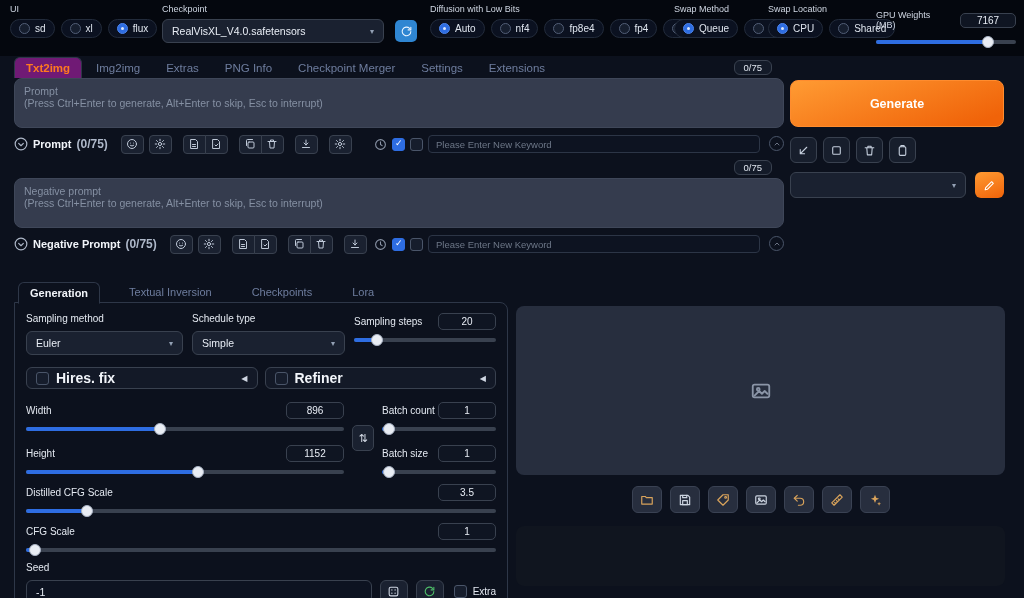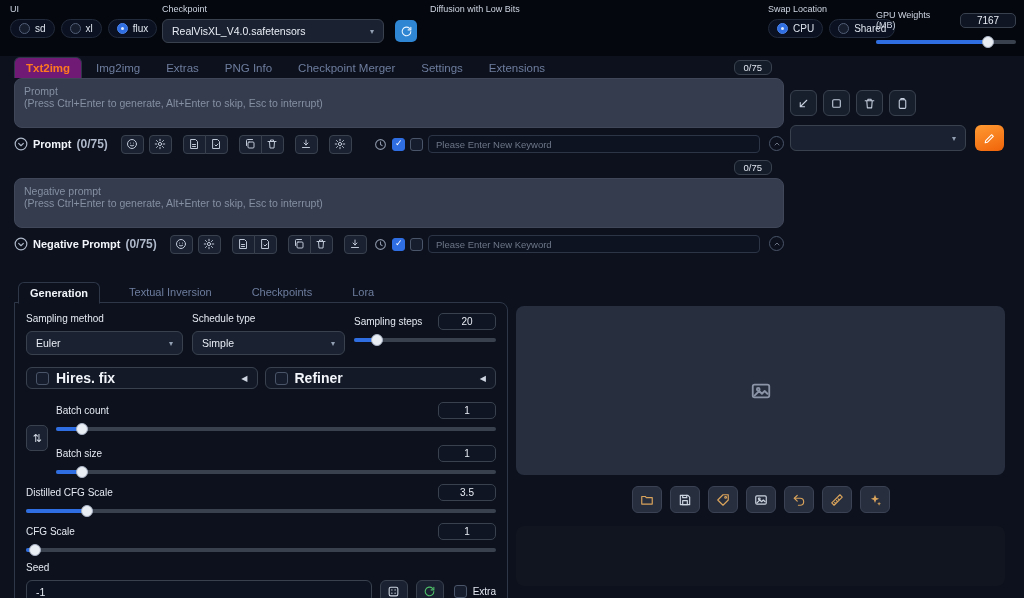--- a/index.html
+++ b/index.html
@@ -135,22 +135,57 @@
           <svg class="ic" width="13" height="13" viewBox="0 0 24 24">
               <path d="M20 12a8 8 0 1 1-2.3-5.7"></path>
               <path d="M20 4v5h-5"></path>
             </svg>
         </div>
       </div>
     </div>
 
     <div class="tgroup" style="left:430px">
       <div class="tlabel">Diffusion with Low Bits</div>
-    </div>
-
+      <div class="chiprow">
+        <div class="chip">
+            <span class="rdot sel"></span>
+            <span>Auto</span>
+          </div>
+        <div class="chip">
+            <span class="rdot"></span>
+            <span>nf4</span>
+          </div>
+        <div class="chip">
+            <span class="rdot"></span>
+            <span>fp8e4</span>
+          </div>
+        <div class="chip">
+            <span class="rdot"></span>
+            <span>fp4</span>
+          </div>
+        <div class="chip">
+            <span class="rdot"></span>
+            <span>fp8e5</span>
+          </div>
+      </div>
+    </div>
+
+    <div class="tgroup" style="left:674px">
+      <div class="tlabel">Swap Method</div>
+      <div class="chiprow">
+        <div class="chip">
+            <span class="rdot sel"></span>
+            <span>Queue</span>
+          </div>
+        <div class="chip">
+            <span class="rdot"></span>
+            <span>Async</span>
+          </div>
+      </div>
+    </div>
 
     <div class="tgroup" style="left:768px">
       <div class="tlabel">Swap Location</div>
       <div class="chiprow">
         <div class="chip">
             <span class="rdot sel"></span>
             <span>CPU</span>
           </div>
         <div class="chip">
             <span class="rdot"></span>
@@ -337,20 +372,21 @@
       <input class="kwinput" placeholder="Please Enter New Keyword" style="">
       <span class="collapse">
           <svg class="ic" width="8" height="8" viewBox="0 0 24 24">
             <path d="M6 15l6-6 6 6"></path>
           </svg>
         </span>
     </div>
   </section>
 
   <aside class="rightcol">
+    <div class="genbtn">Generate</div>
     <div class="minirow">
       <div class="mbtn">
           <svg class="ic" width="13" height="13" viewBox="0 0 24 24">
             <path d="M18 6L6 18M6 10v8h8"></path>
           </svg>
         </div>
       <div class="mbtn">
           <svg class="ic" width="13" height="13" viewBox="0 0 24 24">
             <rect x="5" y="5" width="14" height="14" rx="2"></rect>
           </svg>
@@ -423,20 +459,42 @@
           <span class="arrow">◀</span>
         </div>
         <div class="acc">
           <span class="chk"></span>
           <span class="alabel">Refiner</span>
           <span class="arrow">◀</span>
         </div>
       </div>
 
       <div class="r3">
+        <div class="dcol">
+          <div class="dimrow">
+            <div class="lblrow">
+              <span class="flabel">Width</span>
+              <input class="numin" value="896" style="">
+            </div>
+            <div class="slider">
+              <div class="fill" style="width:42%"></div>
+              <div class="knob" style="left:42%"></div>
+            </div>
+          </div>
+          <div class="dimrow">
+            <div class="lblrow">
+              <span class="flabel">Height</span>
+              <input class="numin" value="1152" style="">
+            </div>
+            <div class="slider">
+              <div class="fill" style="width:54%"></div>
+              <div class="knob" style="left:54%"></div>
+            </div>
+          </div>
+        </div>
         <div class="scol">
           <div class="swapbtn">
               <span>⇅</span>
             </div>
         </div>
         <div class="bcol">
           <div class="dimrow">
             <div class="lblrow">
               <span class="flabel">Batch count</span>
               <input class="numin" value="1" style="">

